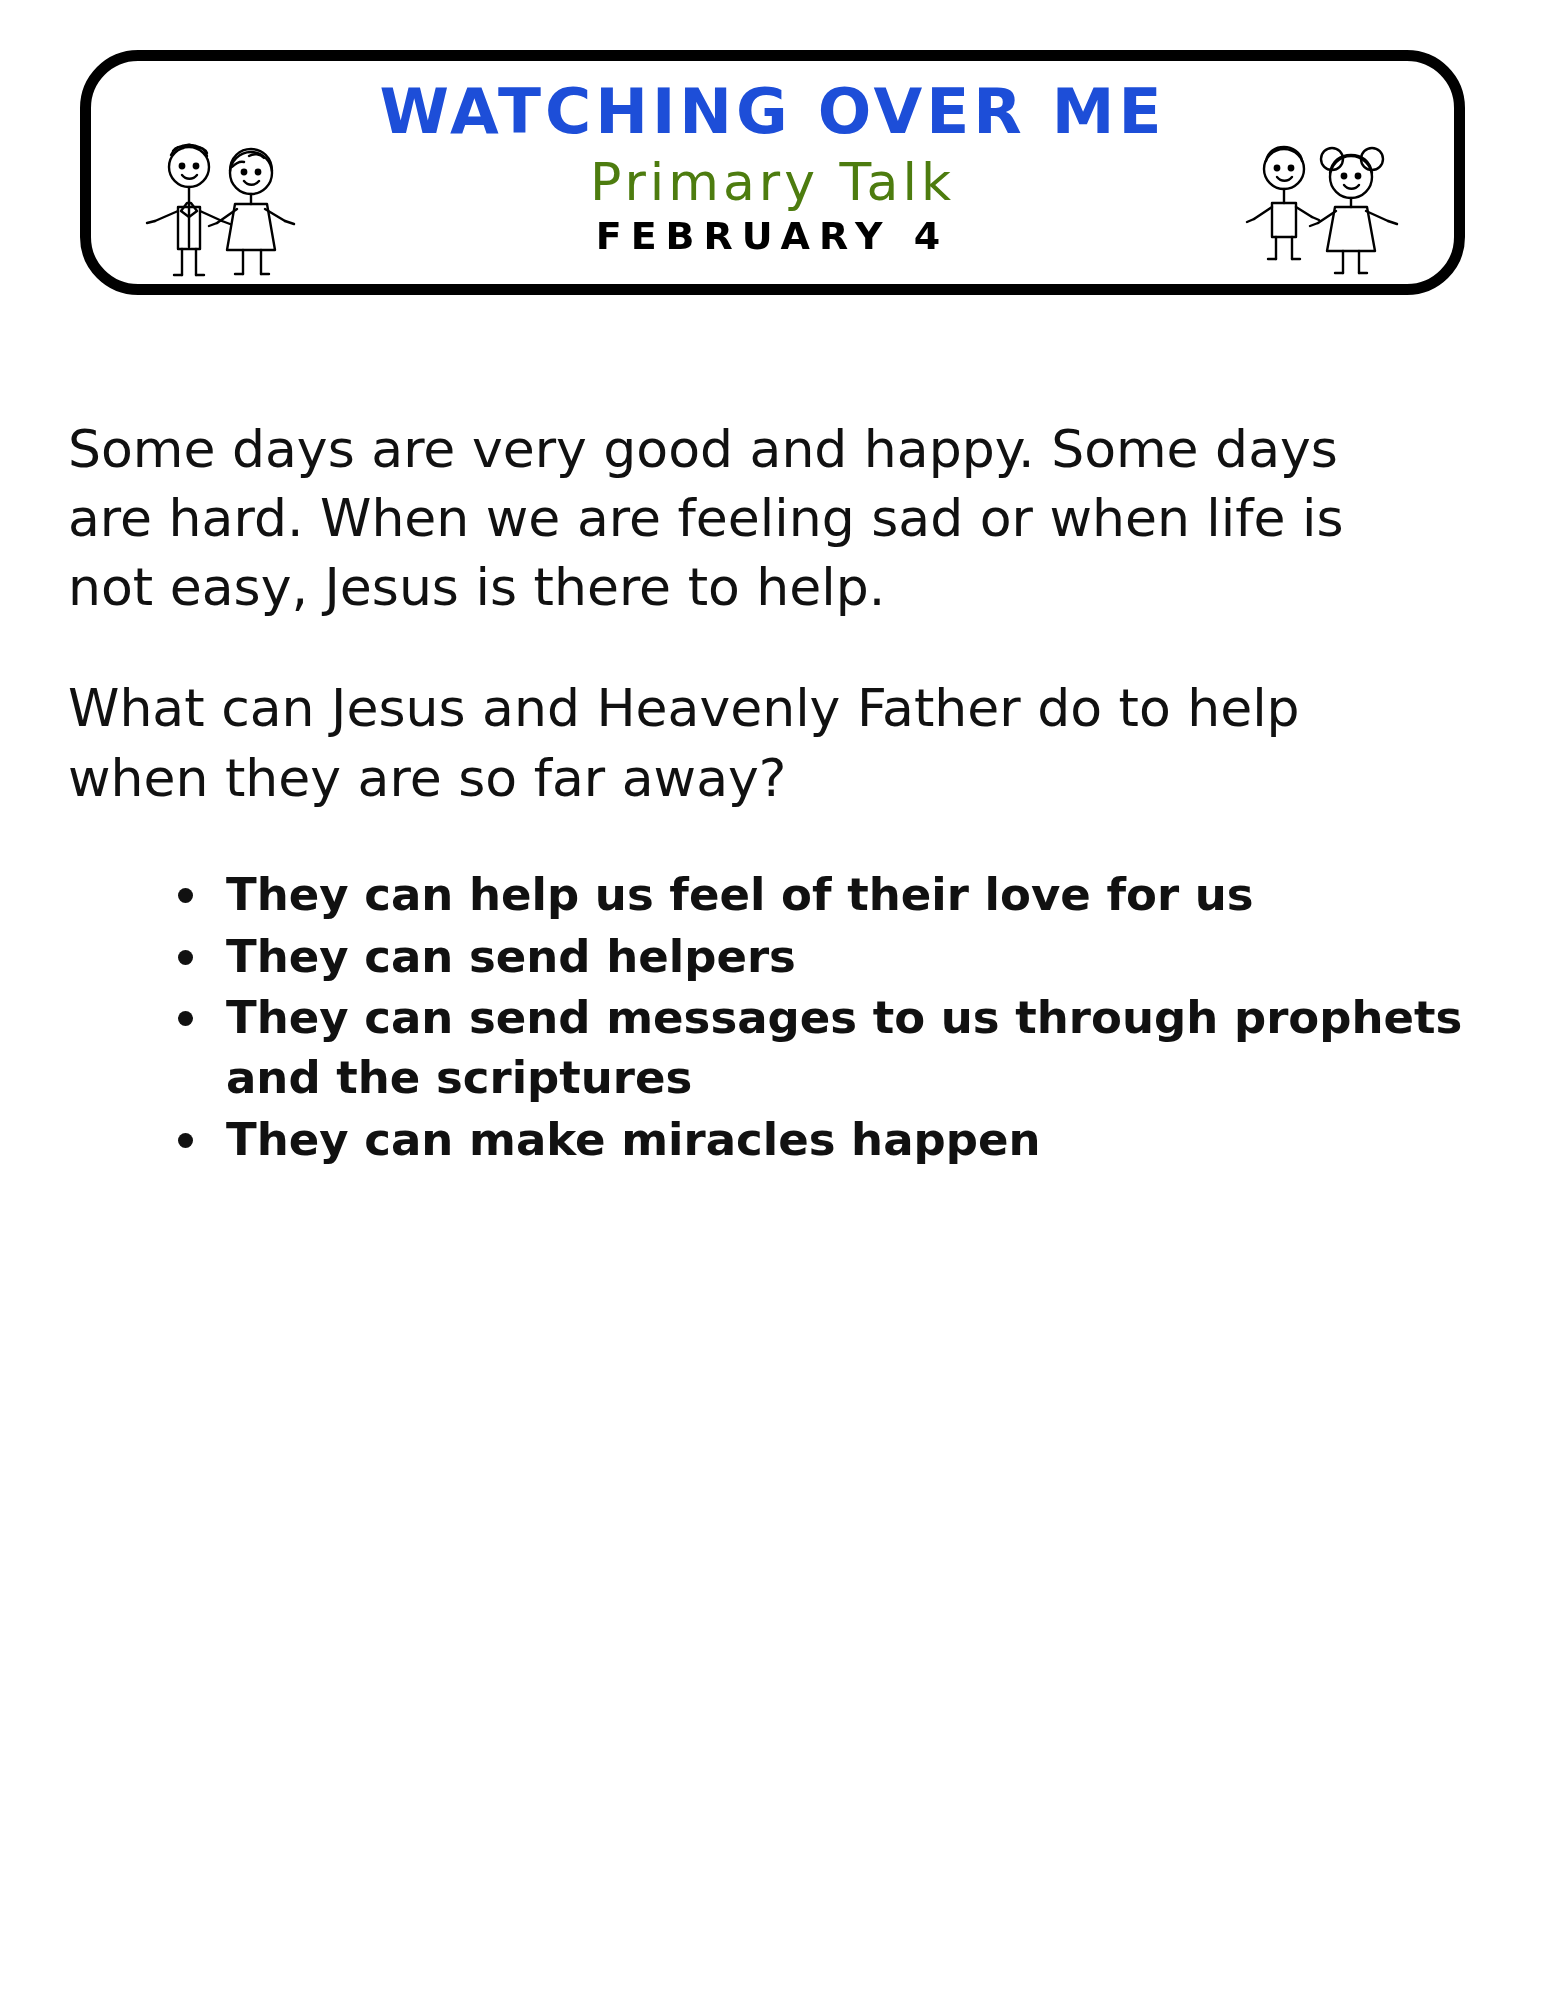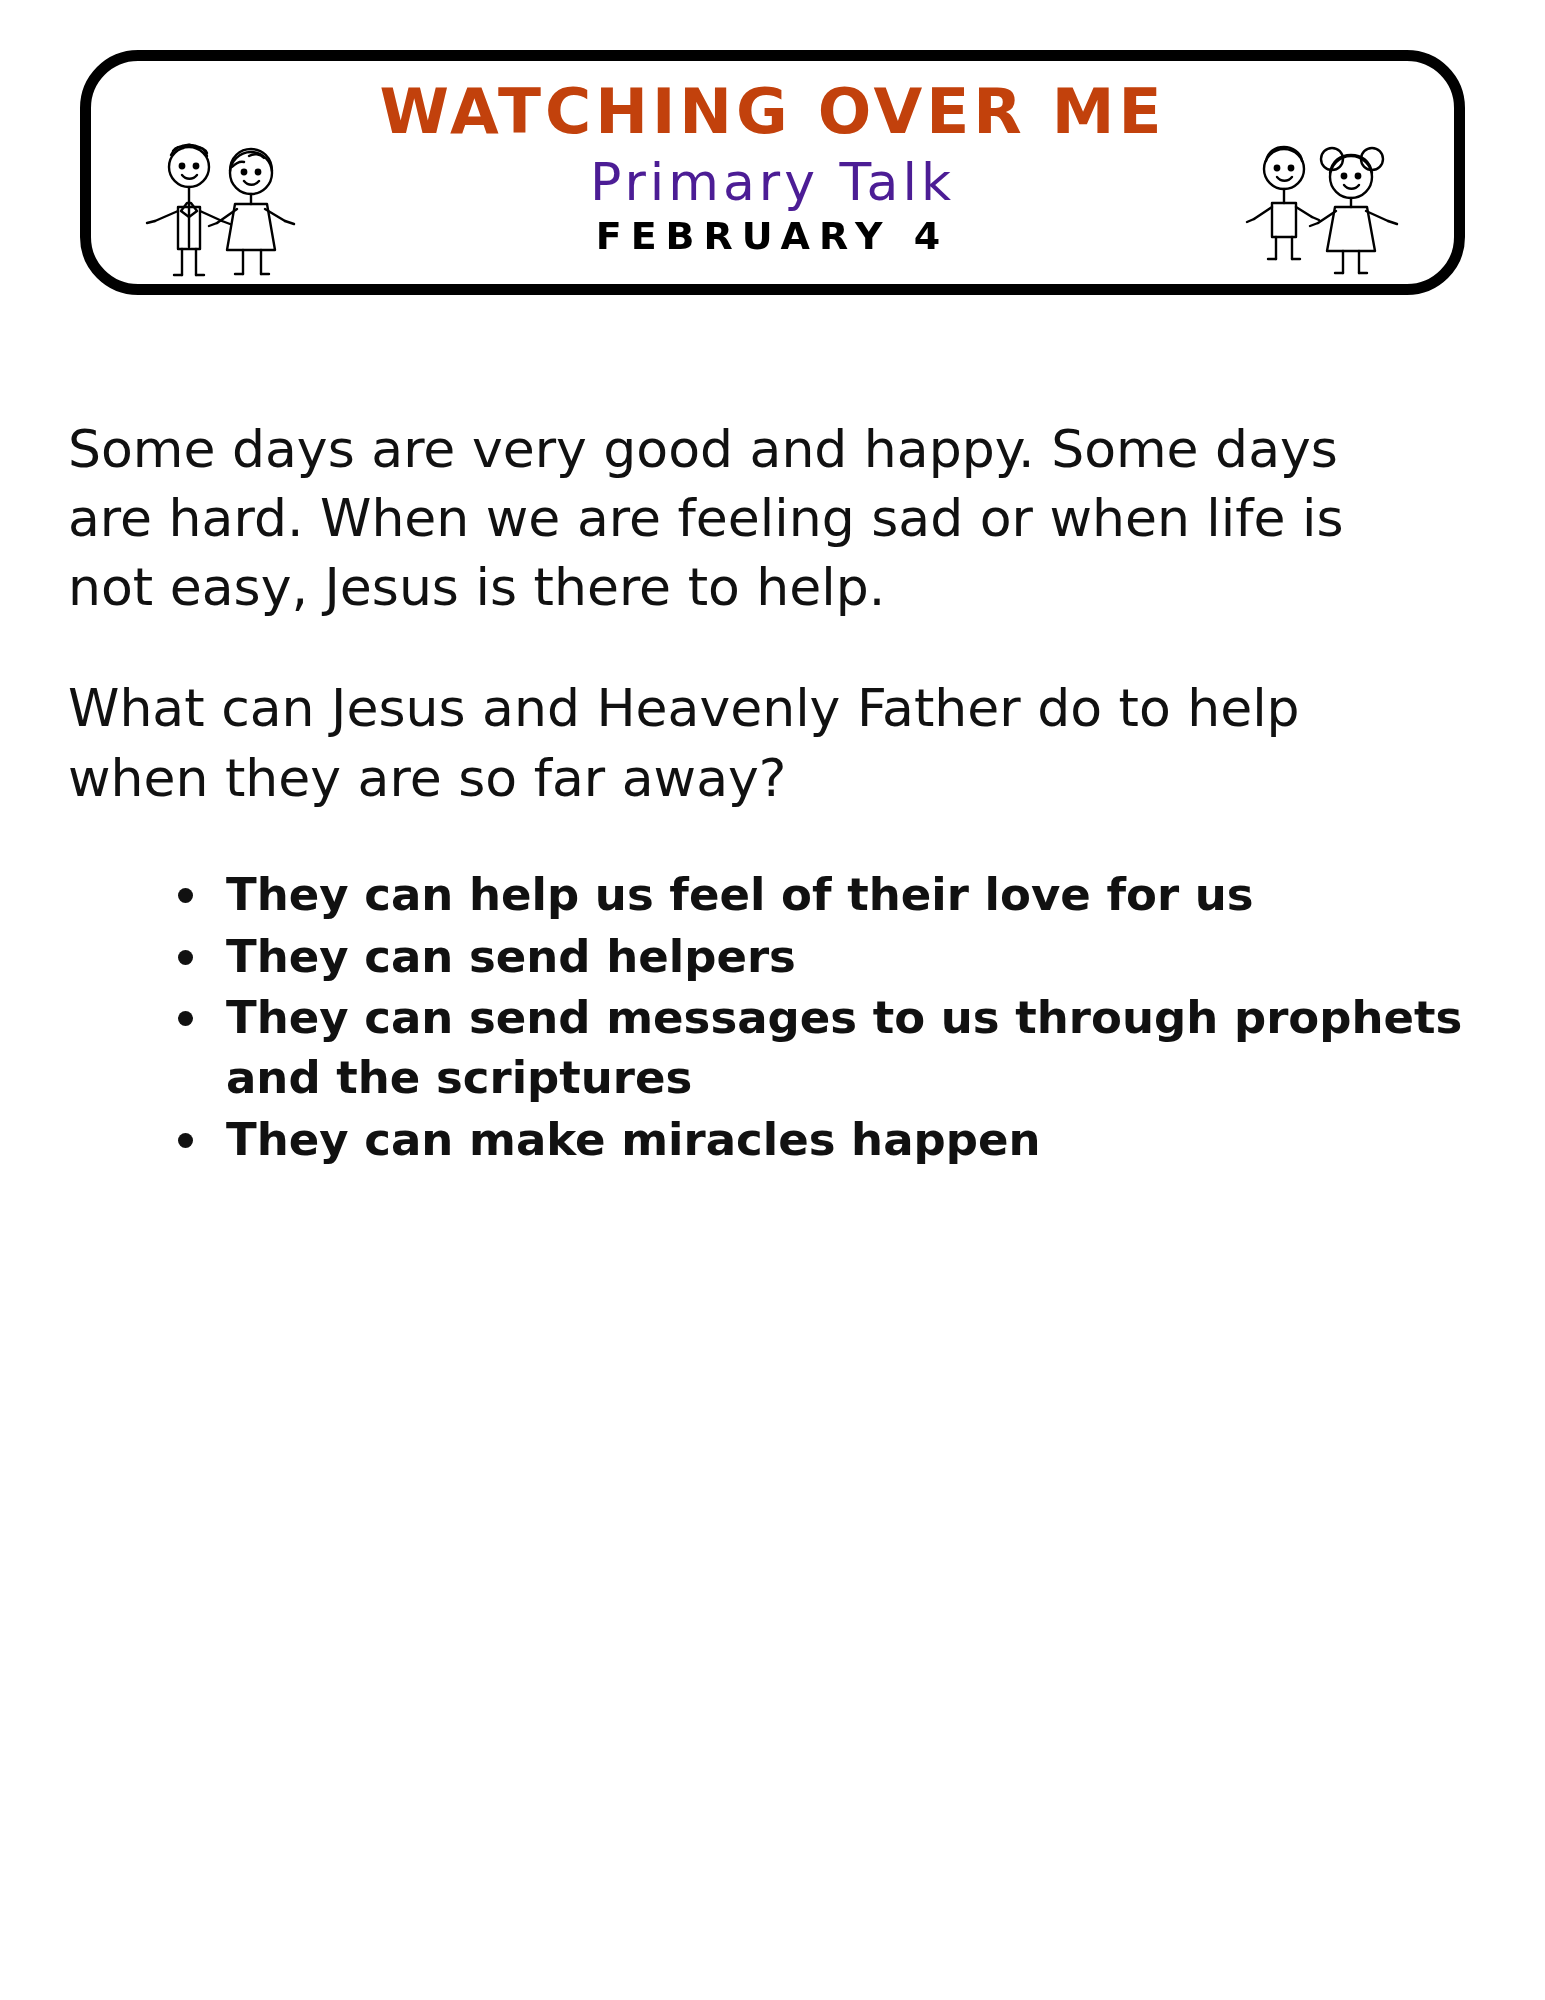--- a/index.html
+++ b/index.html
@@ -44,31 +44,31 @@
     justify-content: flex-start;
     padding-top: 18px;
   }
 
   .banner-title {
     font-family: "DejaVu Sans", sans-serif;
     font-weight: 700;
     font-size: 63px;
     letter-spacing: 4px;
     line-height: 1.05;
-    color: #c2410c;
+    color: #1d4ed8;
     text-align: center;
   }
 
   .banner-sub {
     font-family: "DejaVu Sans", sans-serif;
     font-weight: 400;
     font-size: 52px;
     letter-spacing: 4px;
     line-height: 1.2;
-    color: #4c1d95;
+    color: #4d7c0f;
     text-align: center;
     margin-top: 6px;
   }
 
   .banner-date {
     font-family: "DejaVu Sans", sans-serif;
     font-weight: 700;
     font-size: 38px;
     letter-spacing: 9px;
     line-height: 1.2;

